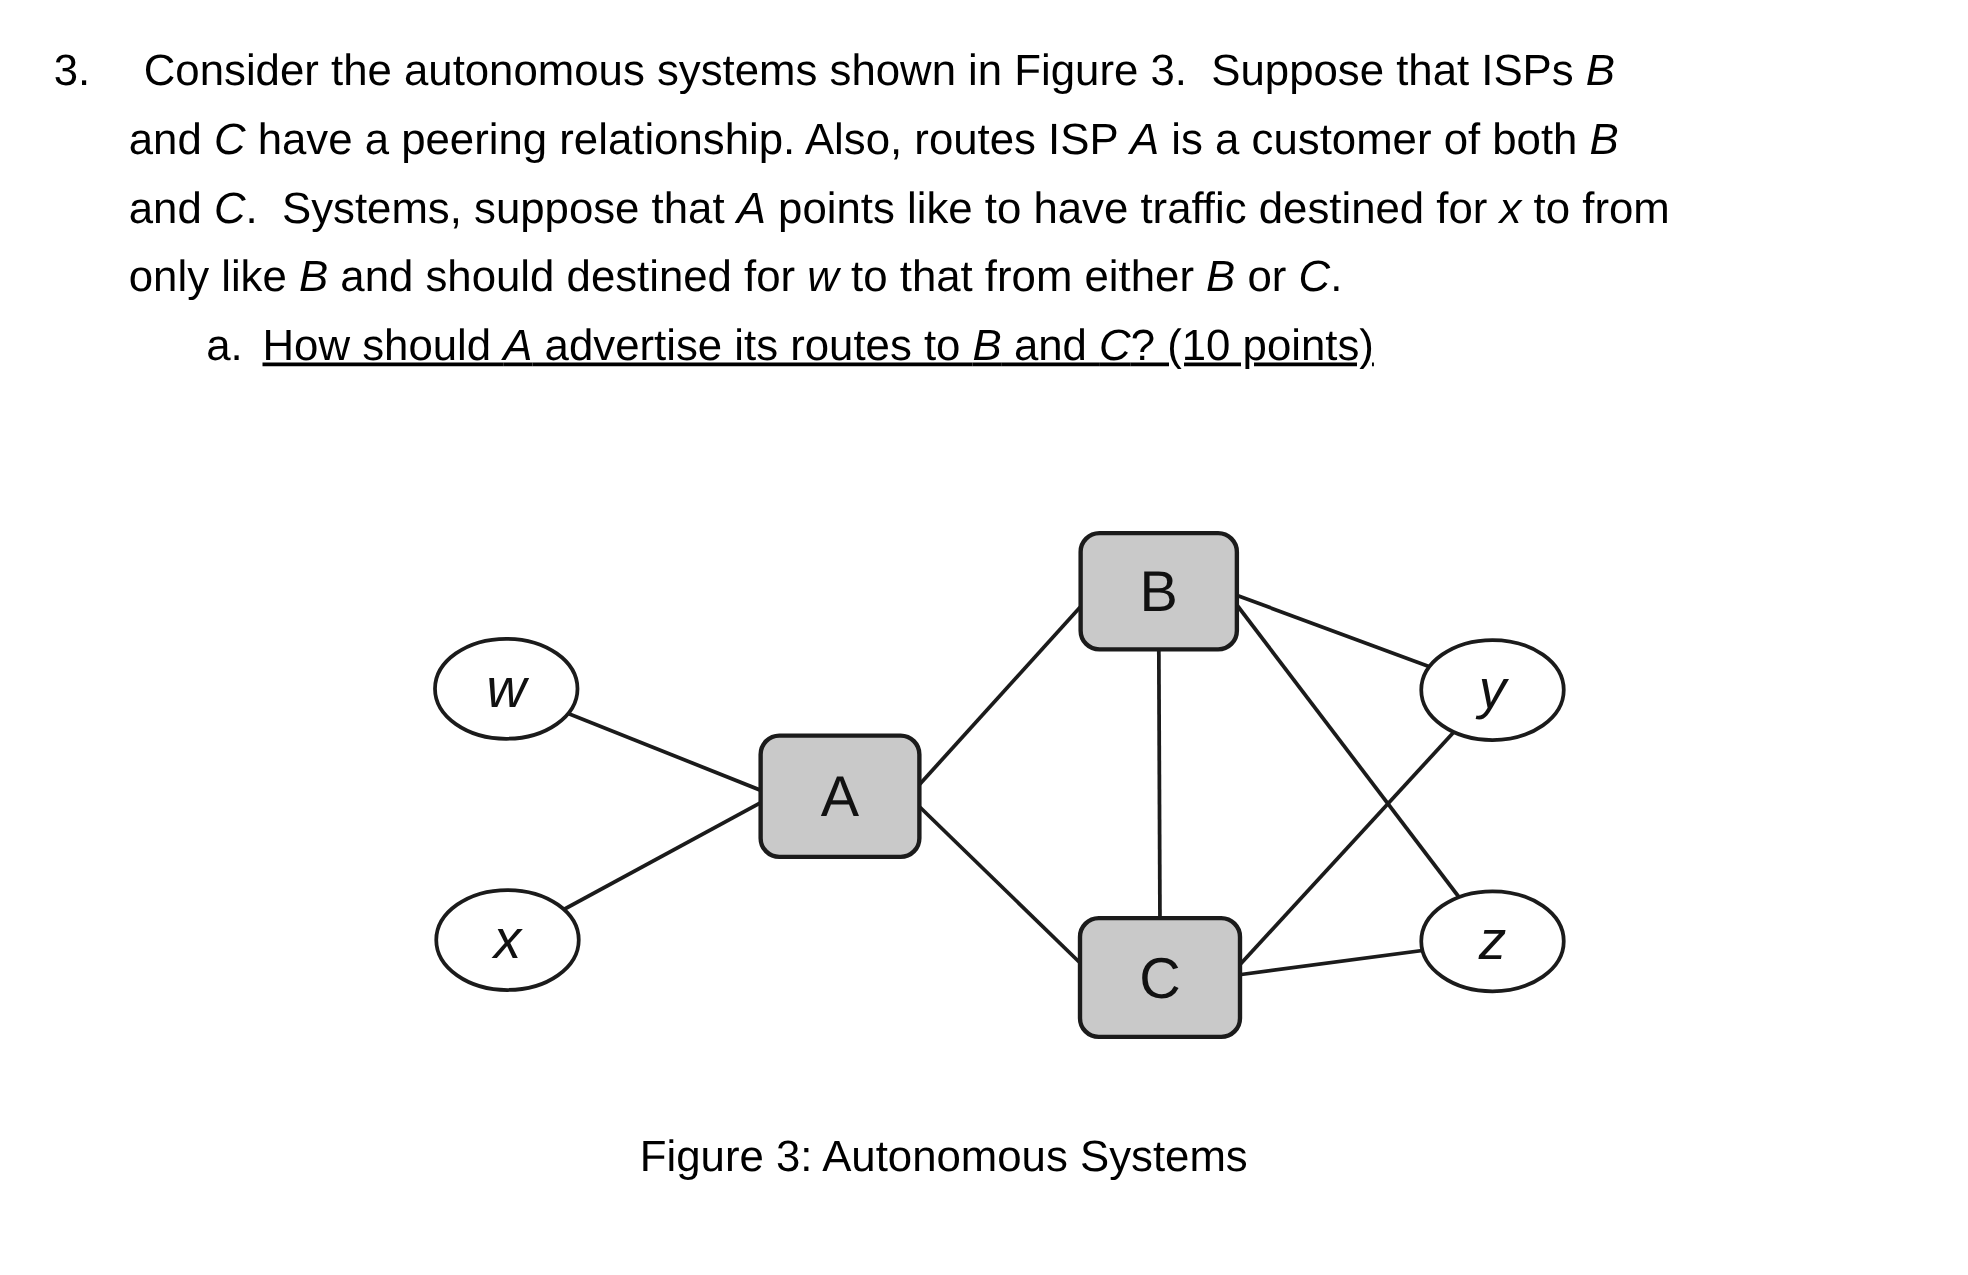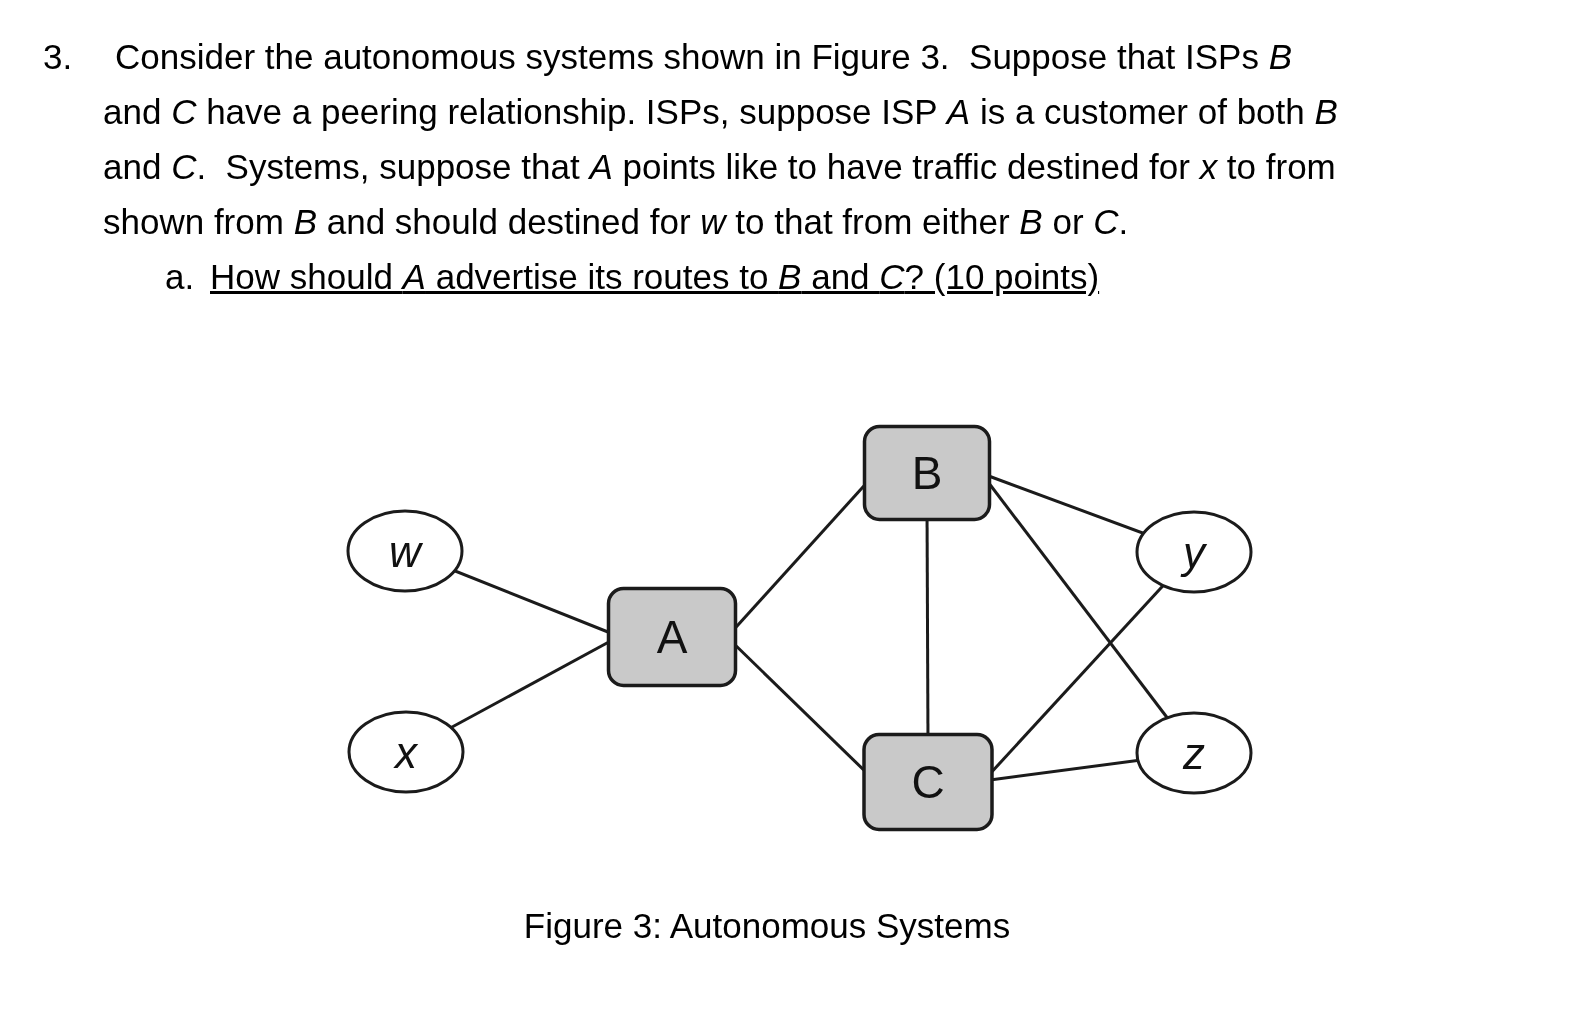--- a/index.html
+++ b/index.html
@@ -45,35 +45,34 @@
     font-family: "Liberation Sans", sans-serif;
   }
   .caption {
     position: absolute;
     left: 0;
     top: 905px;
     width: 1510px;
     text-align: center;
     font-size: 35px;
     line-height: 42px;
-    padding-left: 12px;
   }
 </style>
 </head>
 <body>
 
 <div class="page">
 
   <div class="problem">
     <span class="pnum">3.</span>
     <div class="plines" id="problem-lines">
         <div class="pline"><span>Consider the autonomous systems shown in Figure 3.  Suppose that ISPs </span><span class="it">B</span></div>
-        <div class="pline"><span>and </span><span class="it">C</span><span> have a peering relationship. ISPs, suppose ISP </span><span class="it">A</span><span> is a customer of both </span><span class="it">B</span></div>
+        <div class="pline"><span>and </span><span class="it">C</span><span> have a peering relationship. Also, routes ISP </span><span class="it">A</span><span> is a customer of both </span><span class="it">B</span></div>
         <div class="pline"><span>and </span><span class="it">C</span><span>.  Systems, suppose that </span><span class="it">A</span><span> points like to have traffic destined for </span><span class="it">x</span><span> to from</span></div>
-        <div class="pline"><span>shown from </span><span class="it">B</span><span> and should destined for </span><span class="it">w</span><span> to that from either </span><span class="it">B</span><span> or </span><span class="it">C</span><span>.</span></div>
+        <div class="pline"><span>only like </span><span class="it">B</span><span> and should destined for </span><span class="it">w</span><span> to that from either </span><span class="it">B</span><span> or </span><span class="it">C</span><span>.</span></div>
       </div>
     <div class="subqs" id="subquestions">
         <div class="subq"><span class="sublabel">a.</span><span><span>How should </span><span class="it">A</span><span> advertise its routes to </span><span class="it">B</span><span> and </span><span class="it">C</span><span>? (10 points)</span></span></div>
       </div>
   </div>
 
   <svg id="diagram" viewBox="0 0 1574 1020">
       <line x1="405" y1="551" x2="618" y2="636" stroke="#1b1b1b" stroke-width="3"></line>
       <line x1="406" y1="752" x2="618" y2="637" stroke="#1b1b1b" stroke-width="3"></line>
       <line x1="728" y1="636" x2="872" y2="477" stroke="#1b1b1b" stroke-width="3"></line>

